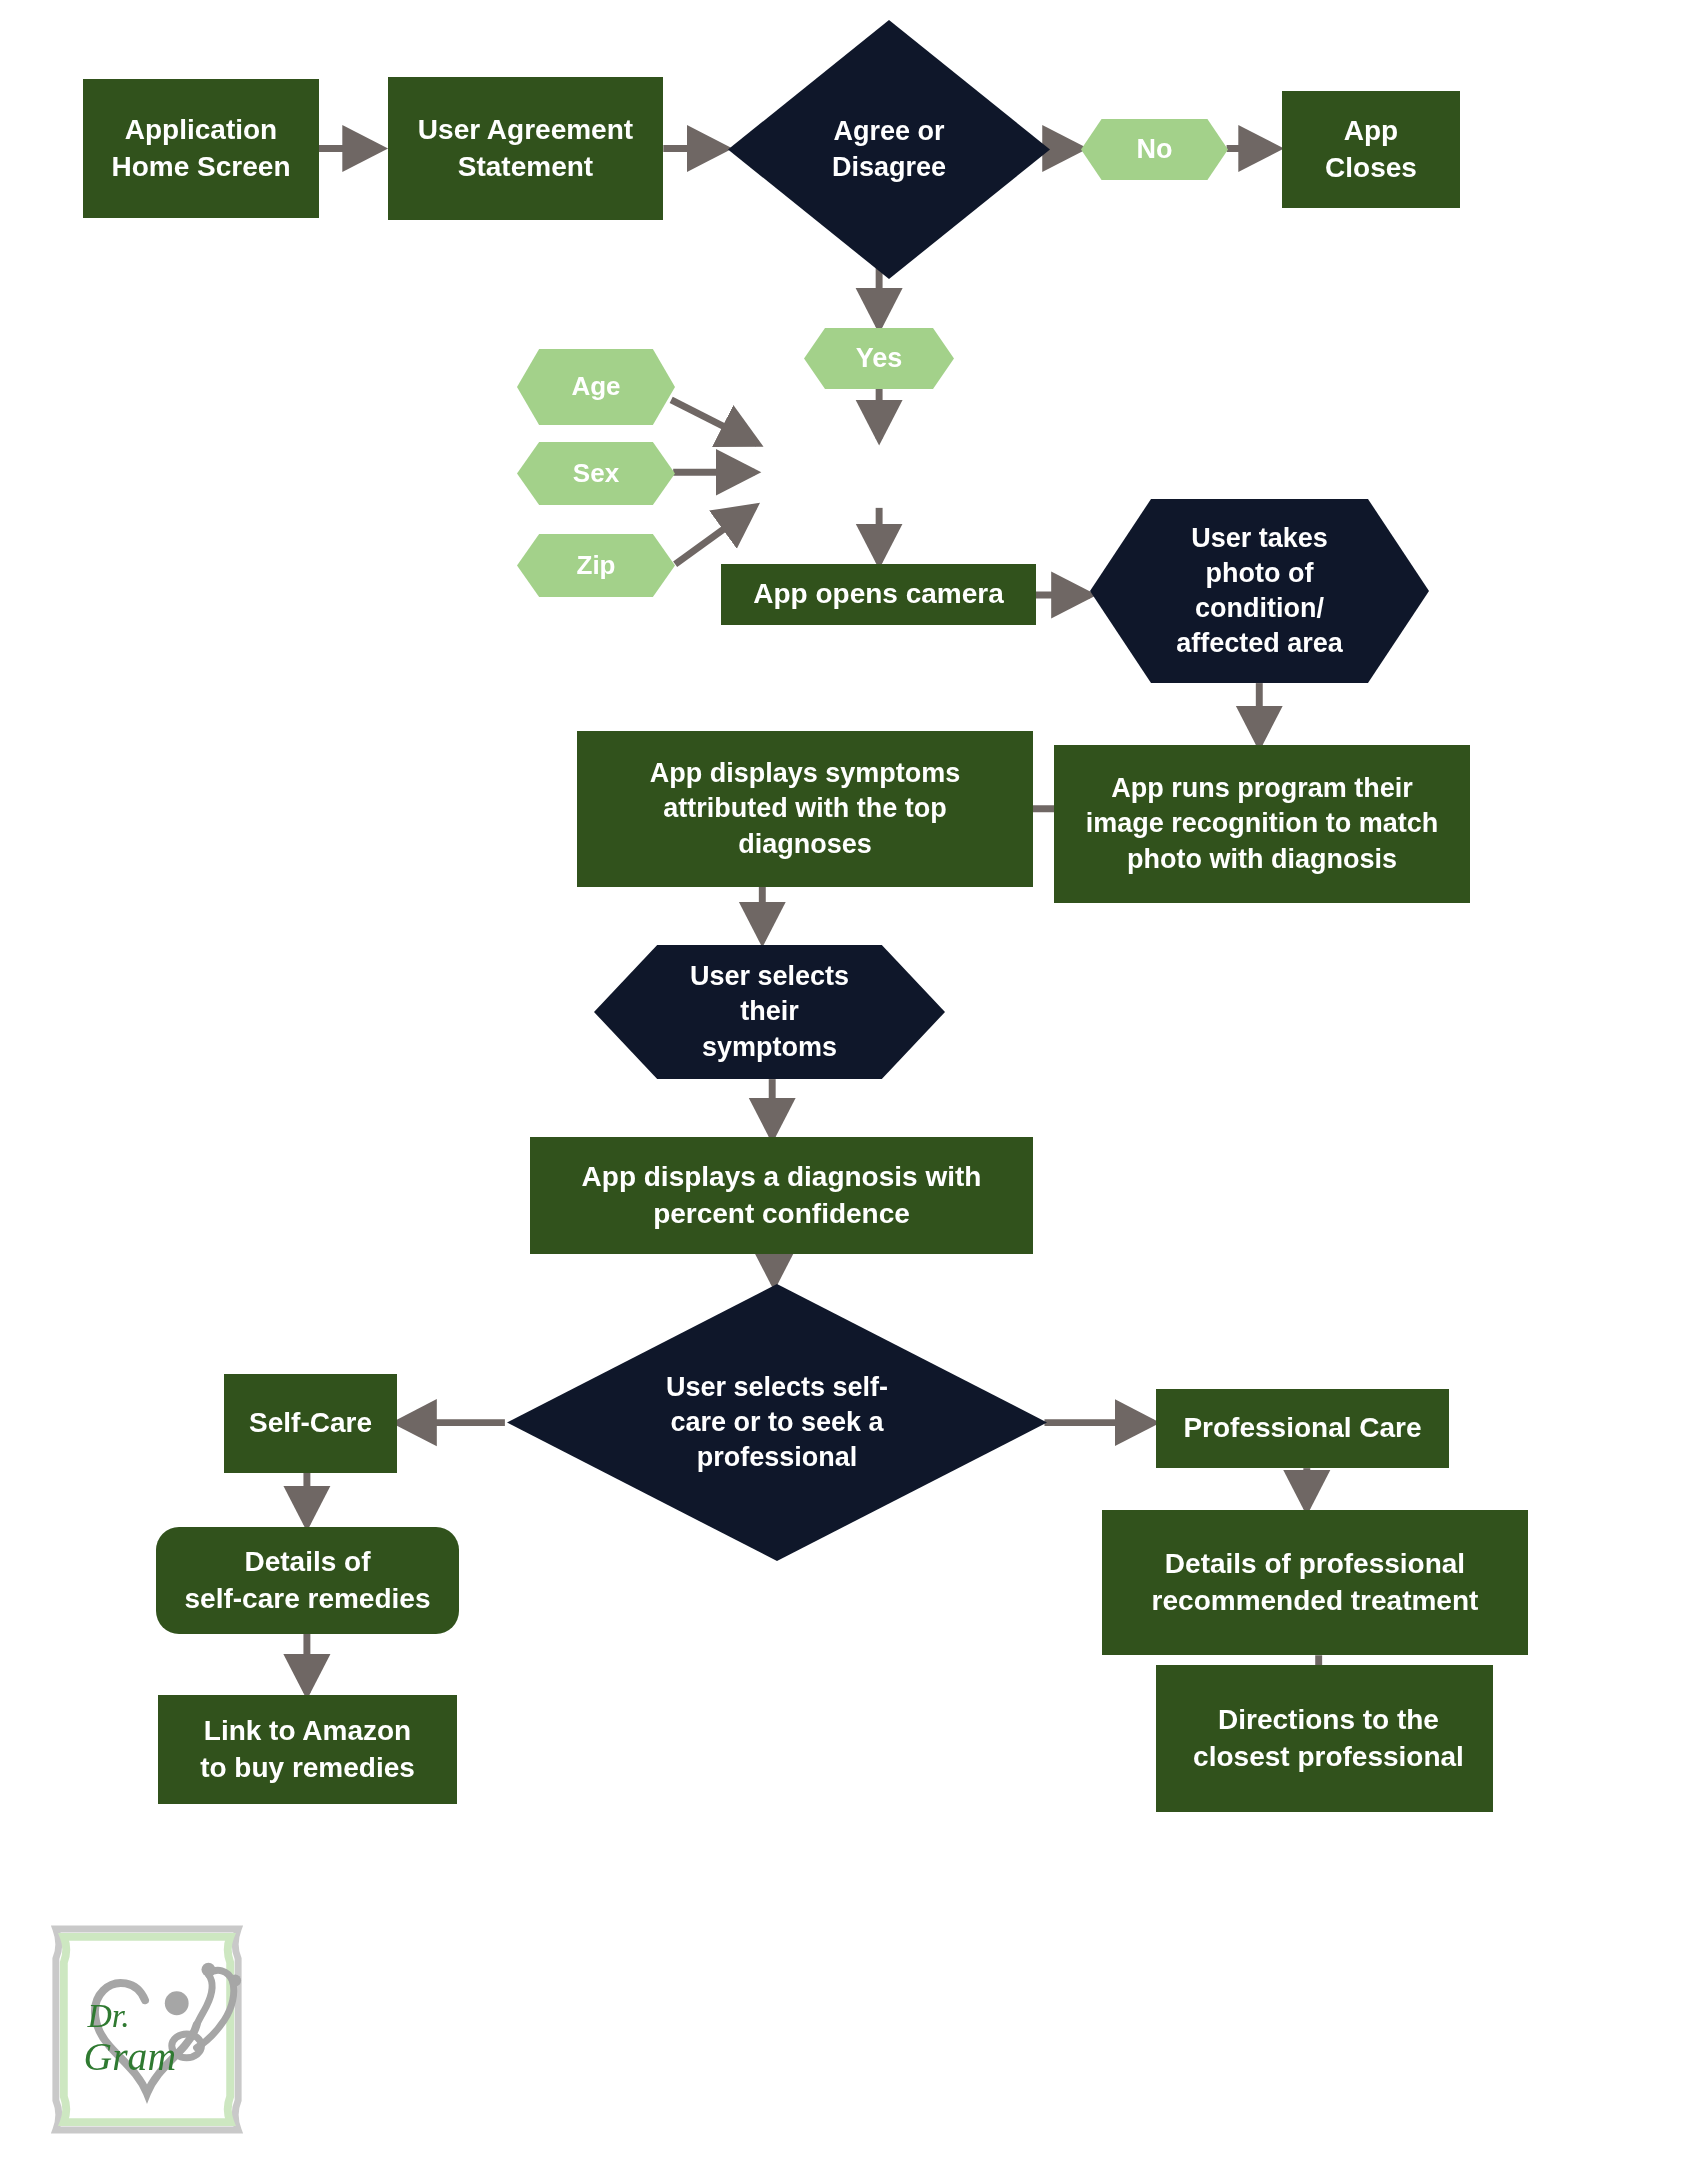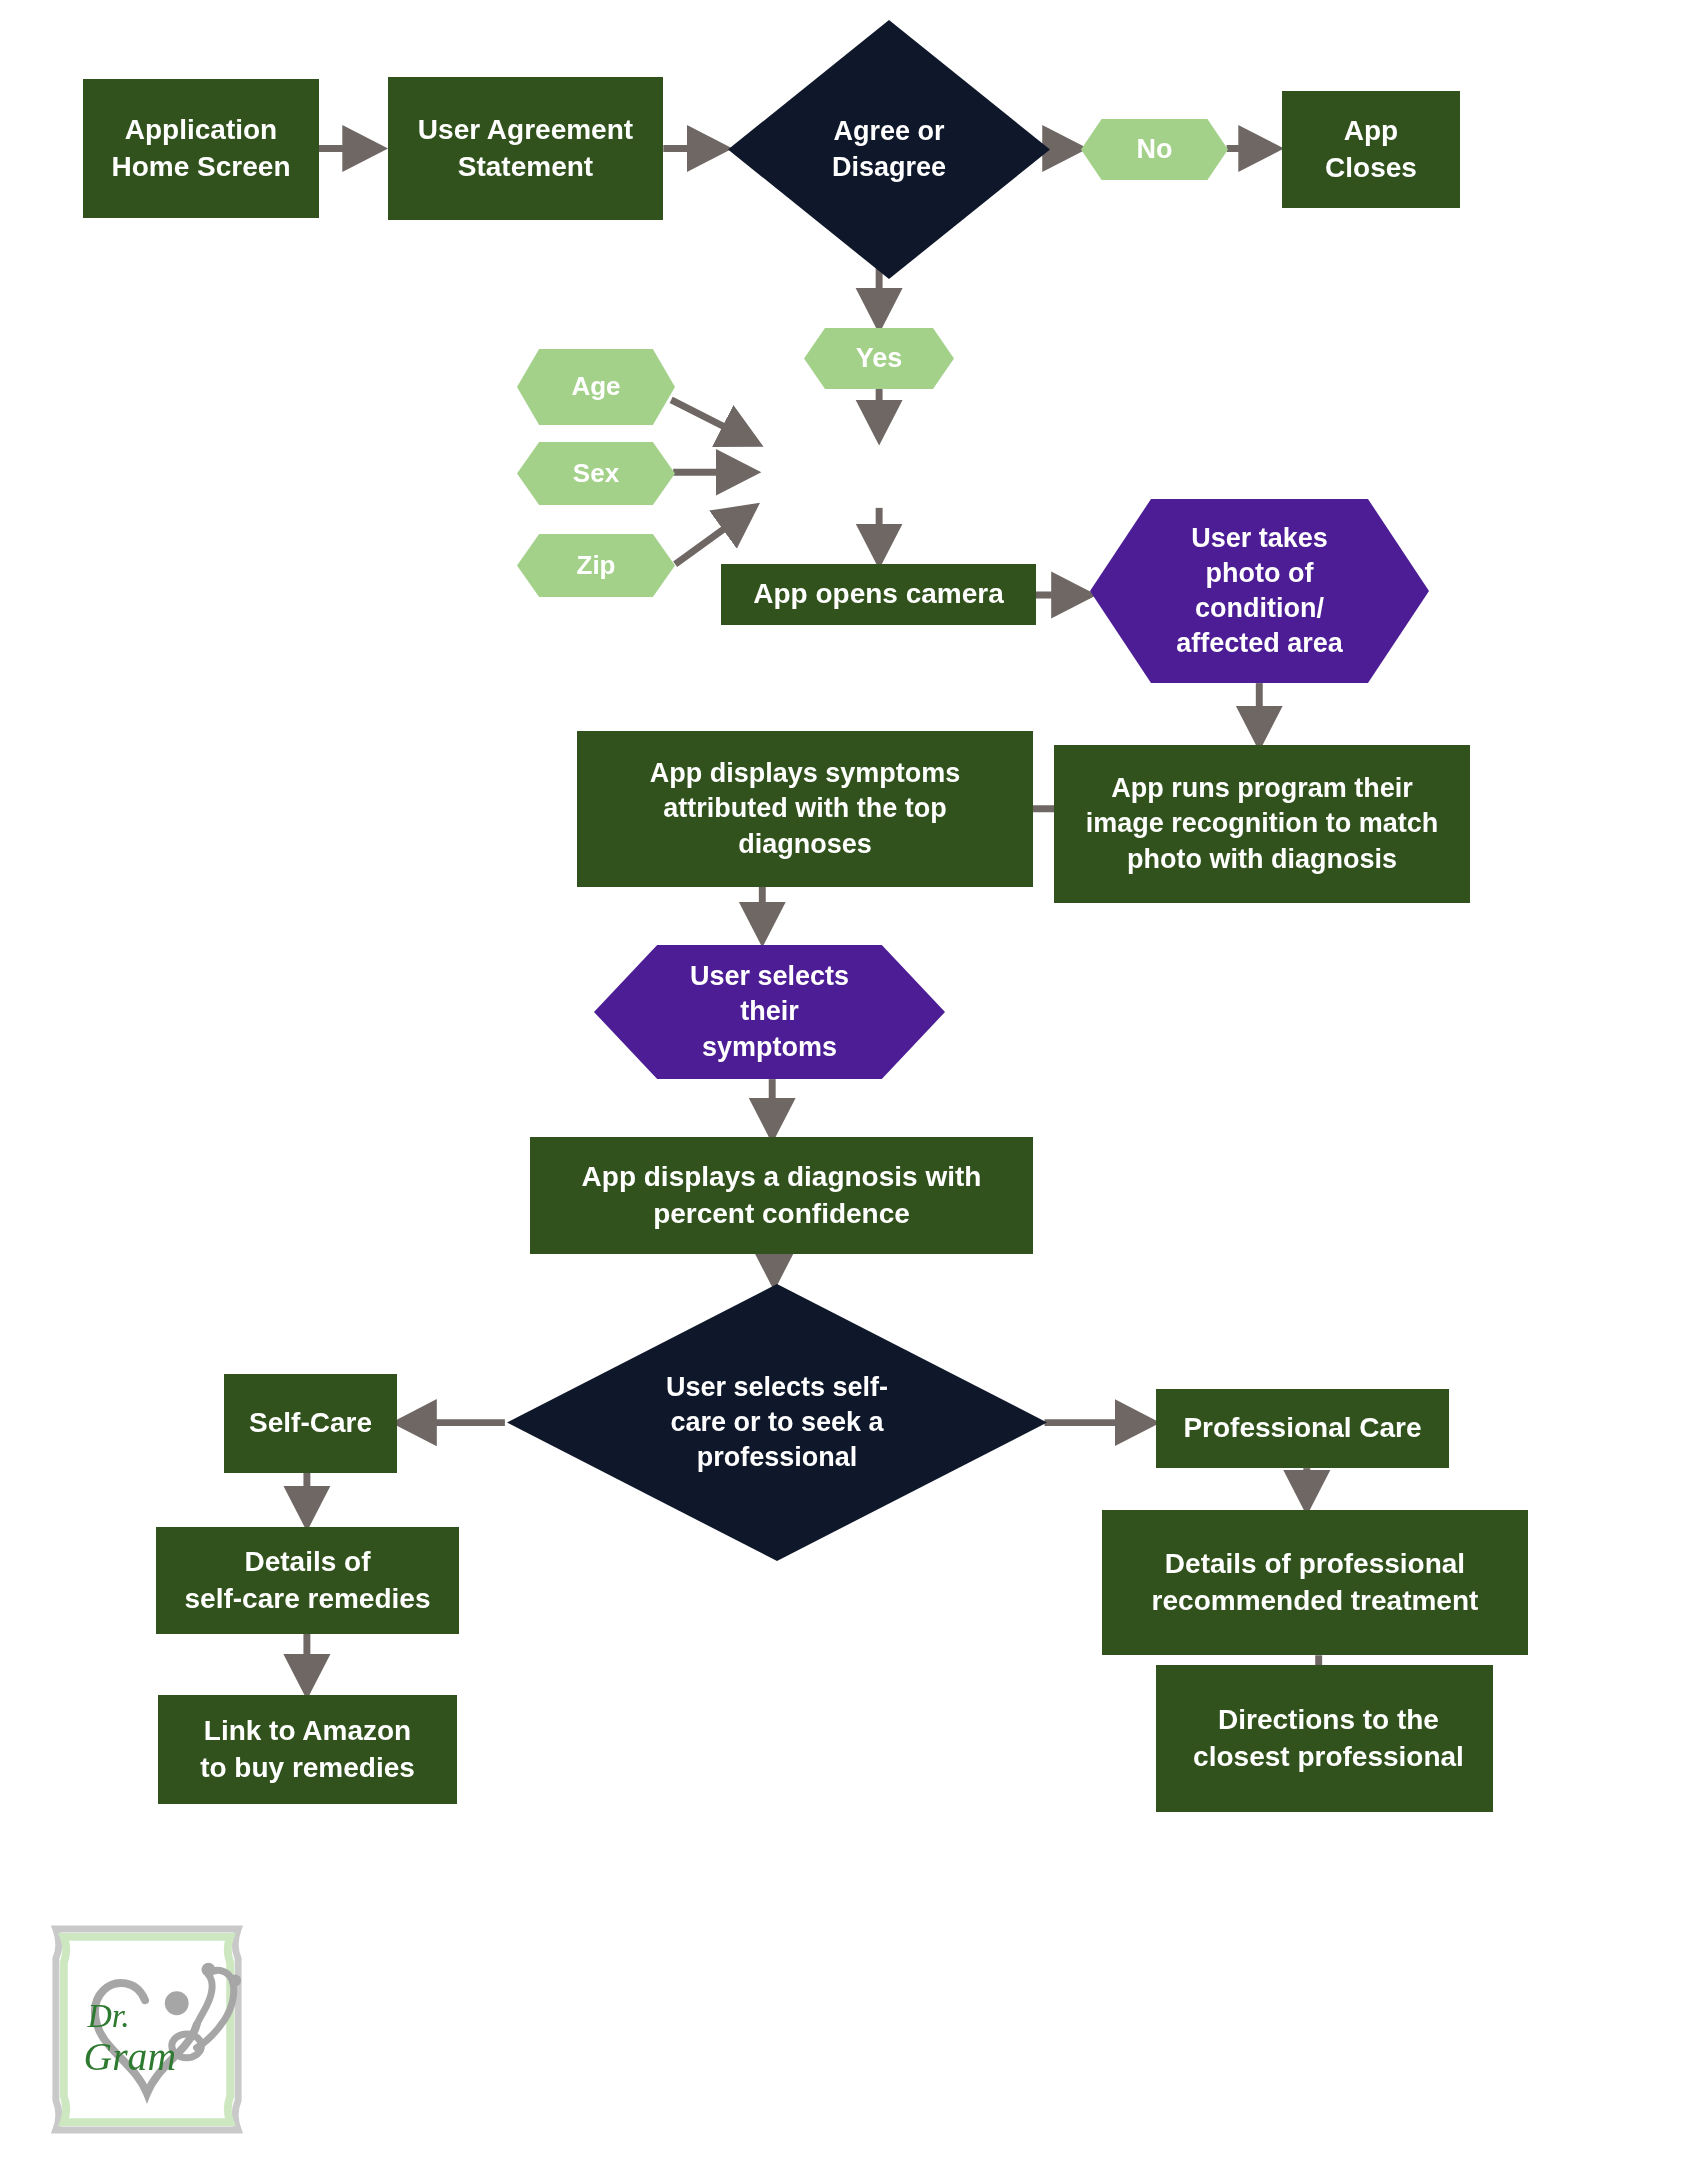--- a/index.html
+++ b/index.html
@@ -31,21 +31,21 @@
     white-space: pre-line;
   }
   .proc {
     background: #31521c;
   }
   .hex {
     background: #a3d18a;
     clip-path: polygon(14% 0%, 86% 0%, 100% 50%, 86% 100%, 14% 100%, 0% 50%);
   }
   .hex-wide {
-    background: #4c1d95;
+    background: #0f172a;
     clip-path: polygon(18% 0%, 82% 0%, 100% 50%, 82% 100%, 18% 100%, 0% 50%);
   }
   .dia {
     background: #0f172a;
     clip-path: polygon(50% 0%, 100% 50%, 50% 100%, 0% 50%);
   }
   .edge {
     position: absolute;
     pointer-events: none;
   }
@@ -168,21 +168,21 @@
 
   <div class="node proc" style="left:530px;top:1137px;width:503px;height:117px;font-size:28px;">App displays a diagnosis with
 percent confidence</div>
 
   <div class="node dia" style="left:507px;top:1284px;width:540px;height:277px;font-size:27px;">User selects self-
 care or to seek a
 professional</div>
 
   <div class="node proc" style="left:224px;top:1374px;width:173px;height:99px;font-size:28px;">Self-Care</div>
 
-  <div class="node proc" style="left:156px;top:1527px;width:303px;height:107px;font-size:28px;">Details of
+  <div class="node proc" style="left:156px;top:1527px;width:303px;height:107px;font-size:28px;border-radius:23px;">Details of
 self-care remedies</div>
 
   <div class="node proc" style="left:158px;top:1695px;width:299px;height:109px;font-size:28px;">Link to Amazon
 to buy remedies</div>
 
   <div class="node proc" style="left:1156px;top:1389px;width:293px;height:79px;font-size:28px;">Professional Care</div>
 
   <div class="node proc" style="left:1102px;top:1510px;width:426px;height:145px;font-size:28px;">Details of professional
 recommended treatment</div>
 

